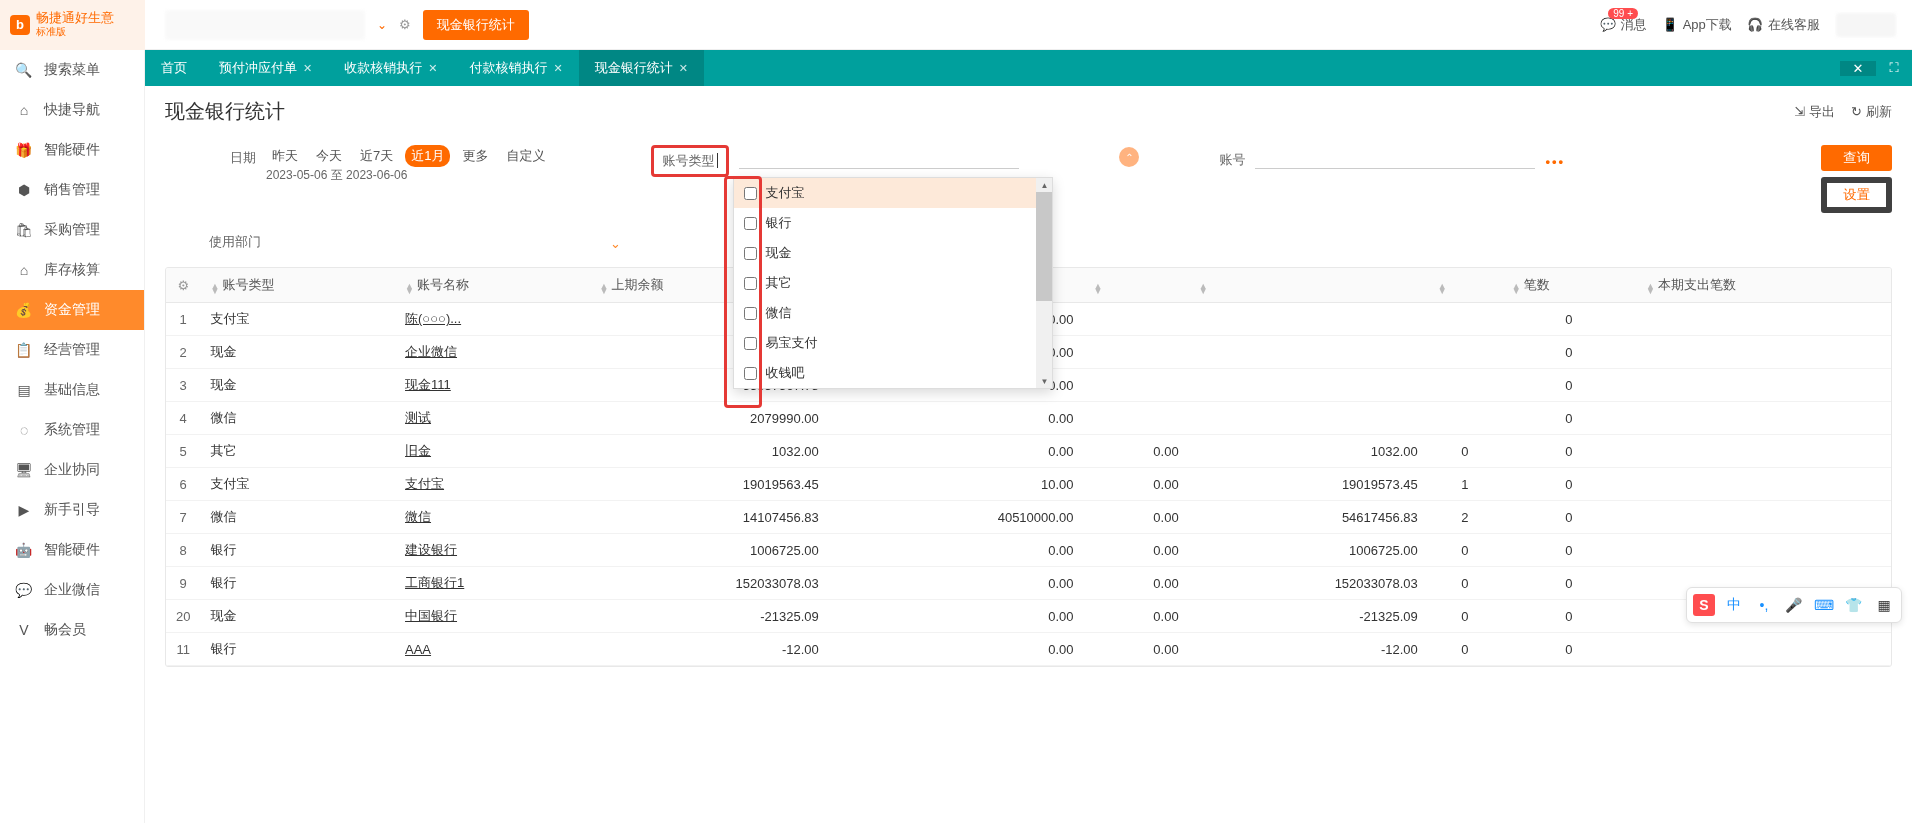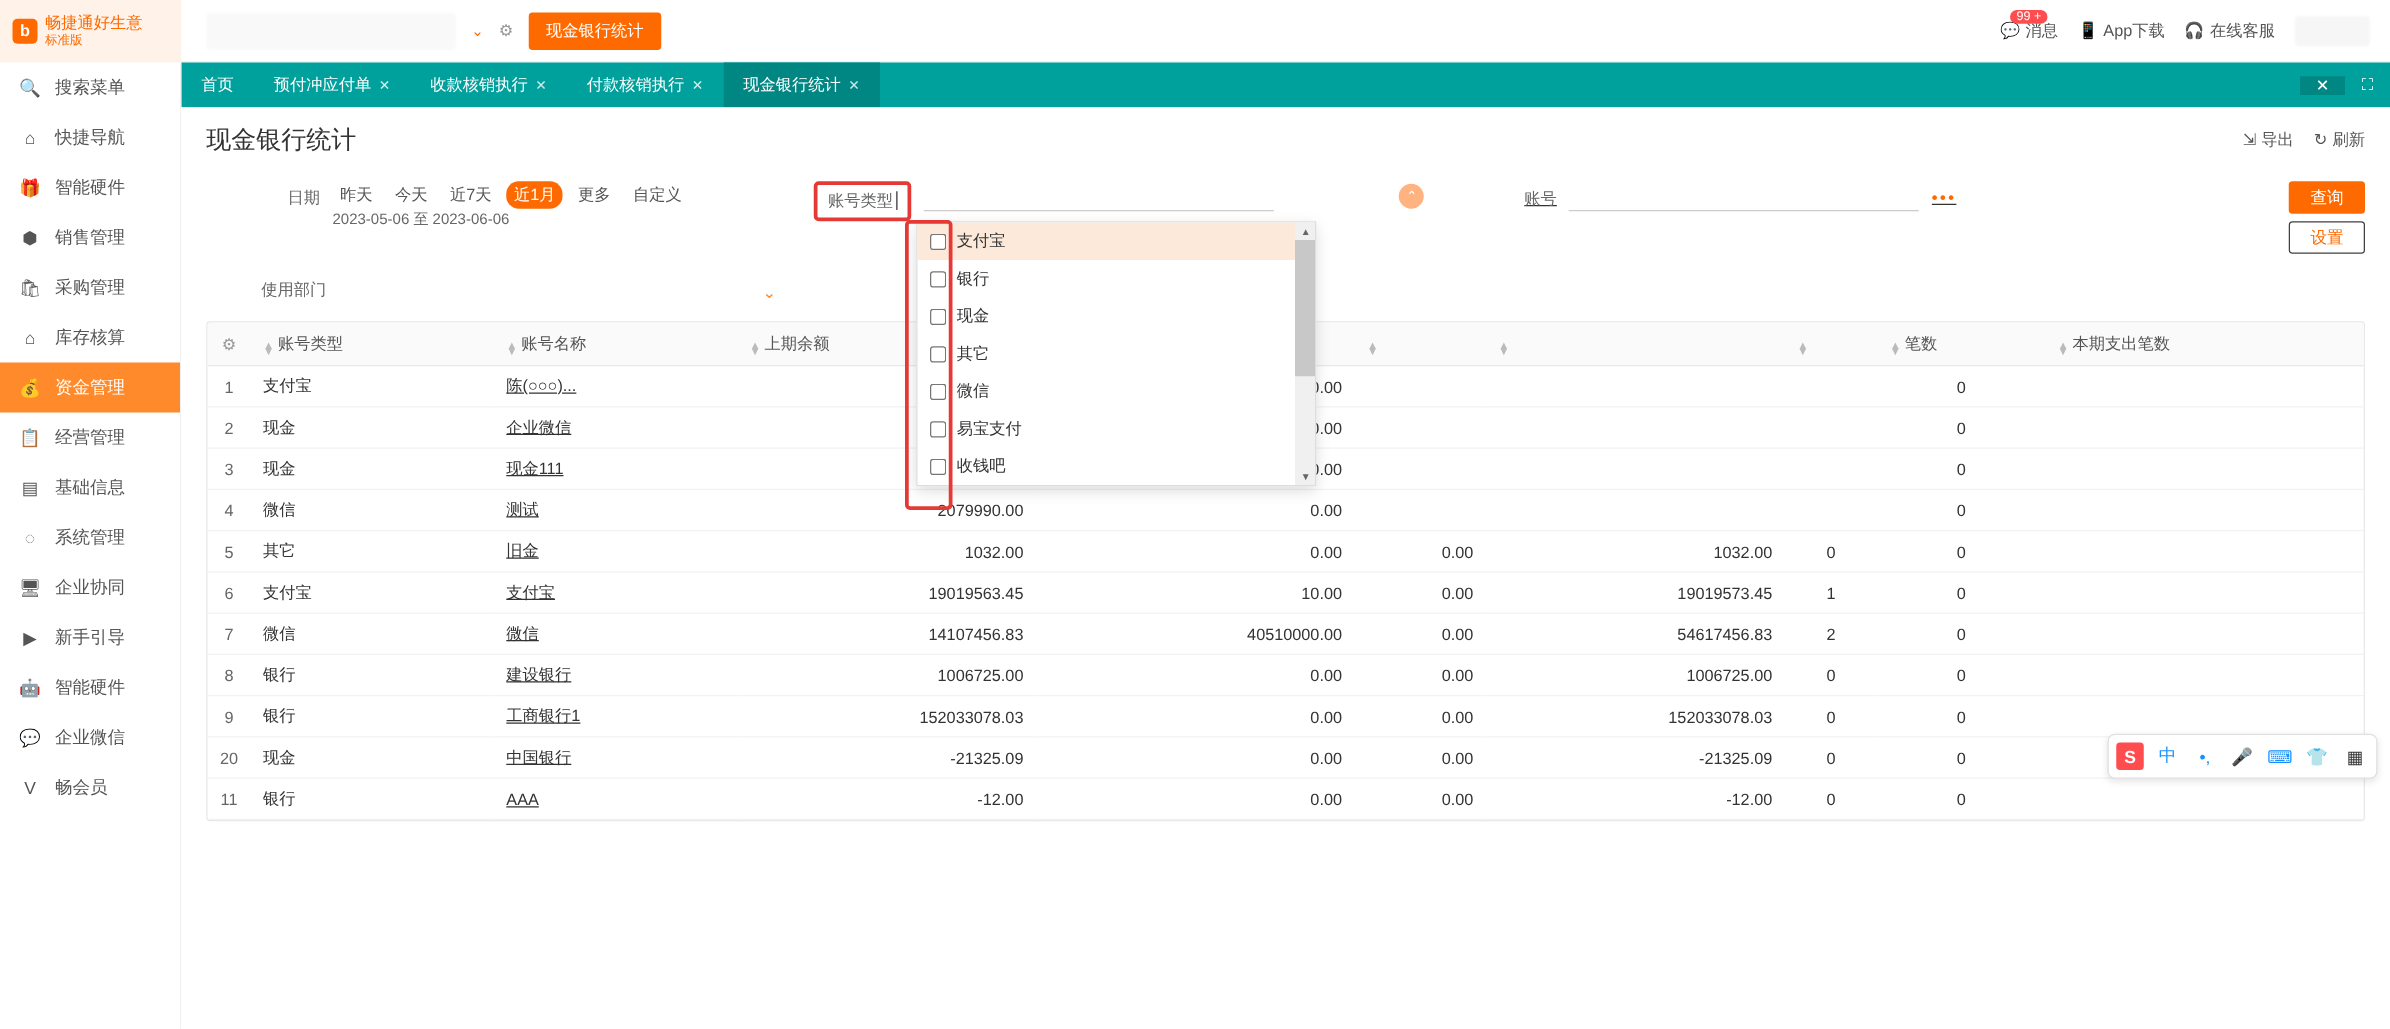--- a/index.html
+++ b/index.html
@@ -48,25 +48,25 @@
 .filter-label { color:#666; padding-top:4px; text-align:right; }
 .date-opts { display:flex; align-items:center; gap:6px; flex-wrap:wrap; }
 .date-opt { color:#555; cursor:pointer; padding:2px 6px; border-radius:10px; }
 .date-opt.active { background:#ff6a00; color:#fff; }
 .date-range { color:#666; font-size:12px; }
 .red-highlight { border: 3px solid #e53935; border-radius:4px; padding:4px 8px; }
 .acct-type-group { position:relative; }
 .acct-type-input { display:flex; align-items:center; gap:10px; width:400px; justify-content:space-between; }
 .acct-type-input input { border:none; border-bottom:1px solid #ccc; outline:none; width:280px; padding:4px 2px; font-size:13px;}
 .collapse-circle { width:20px; height:20px; border-radius:50%; background:#ffb380; color:#fff; display:flex;align-items:center;justify-content:center; font-size:10px; cursor:pointer;}
-.acct-no-group { display:flex; align-items:center; gap:10px;text-decoration:underline; }
+.acct-no-group { display:flex; align-items:flex-end; gap:10px; }
 .more-dots { color:#ff6a00; letter-spacing:2px; font-weight:bold; cursor:pointer; }
 .filter-buttons { display:flex; flex-direction:column; gap:6px; margin-left:auto; }
 .query-btn { background:#ff6a00; color:#fff; border:none; padding:4px 16px; border-radius:3px; cursor:pointer; }
-.settings-btn { background:#fff; color:#ff6a00; border:1px solid #404040; padding:3px 16px; border-radius:3px; cursor:pointer; }
+.settings-btn { background:#fff; color:#ff6a00; border:6px solid #404040; padding:3px 16px; border-radius:3px; cursor:pointer; }
 
 .filter-row2 { display:flex; align-items:flex-end; padding: 0 0 16px 40px; }
 .dept-select { width: 360px; display:flex; justify-content:space-between; align-items:center; color:#ff8a2b; cursor:pointer;}
 
 
 .dropdown-panel { position:absolute; top:32px; left:-6px; width:320px; background:#fff; border:1px solid #ddd; box-shadow:0 4px 12px rgba(0,0,0,0.15); z-index:100; max-height:230px; display:flex;}
 .dropdown-red-border { position:absolute; left:-10px; top:-2px; width:38px; height:232px; border:3px solid #e53935; border-radius:4px; z-index:101; pointer-events:none;}
 .dropdown-list { flex:1; overflow-y:auto; }
 .dropdown-item { display:flex; align-items:center; padding:6px 10px; gap:8px; cursor:pointer; }
 .dropdown-item:first-child { background:#fde9d9; }

